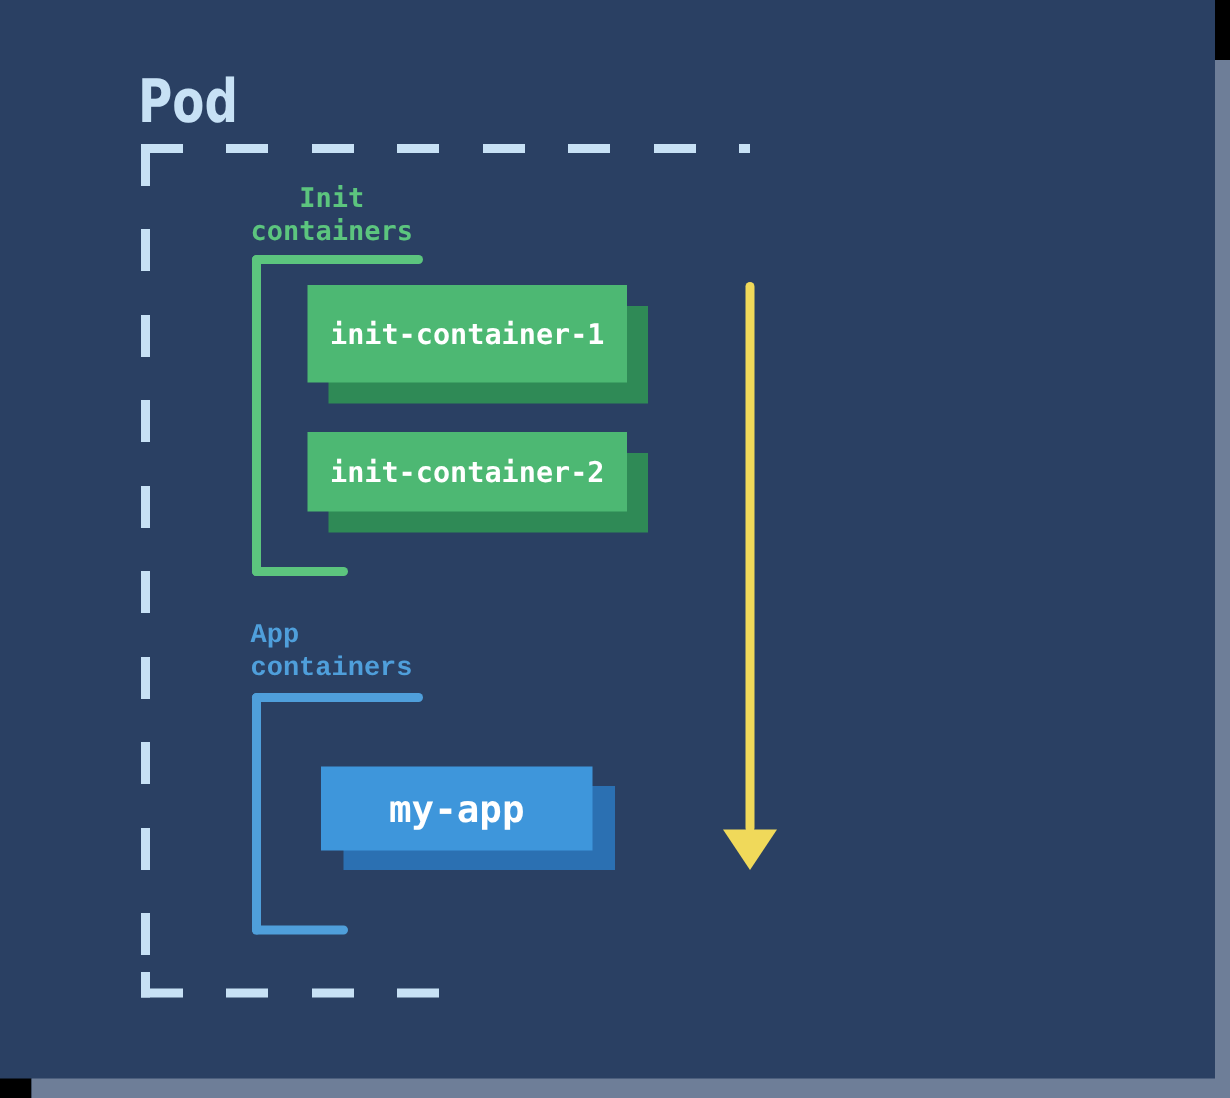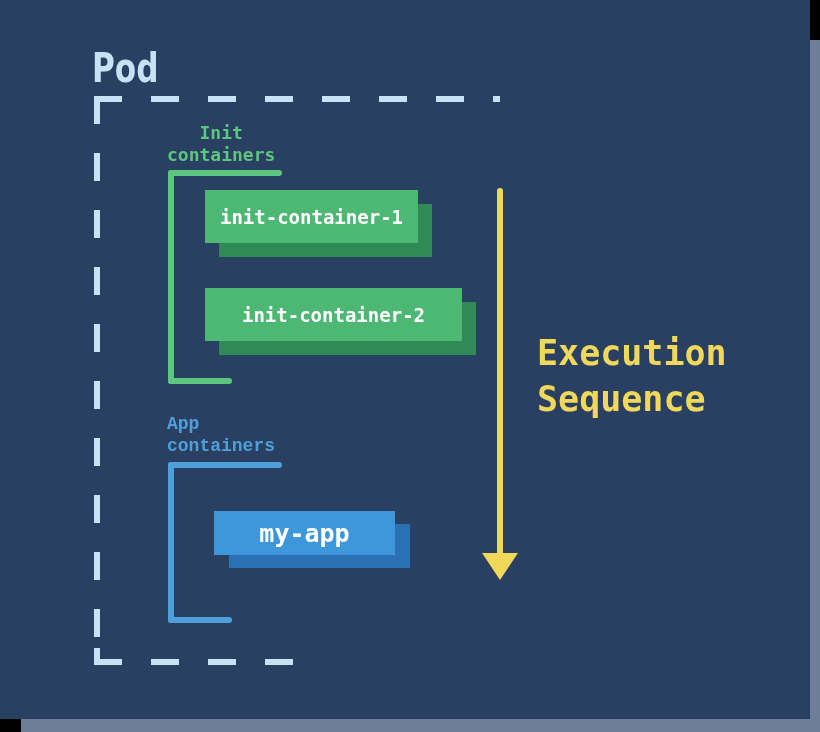--- a/index.html
+++ b/index.html
@@ -72,25 +72,25 @@
   .b-br-bot{left:168px; top:617px; width:64px; height:6px; background:var(--blue-label);}
 
   
   .cbox{position:absolute;}
   .cbox .shadow{position:absolute; left:14px; top:14px; right:-14px; bottom:-14px;}
   .cbox .face{
     position:absolute; inset:0;
     display:flex; align-items:center; justify-content:center;
     font-weight:bold; color:#fff;
   }
-  .init-box-1{left:205px; top:190px; width:213px; height:53px;}
-  .init-box-2{left:205px; top:288px; width:213px; height:53px;padding-left:44px;}
+  .init-box-1{left:205px; top:190px; width:213px; height:65px;}
+  .init-box-2{left:205px; top:288px; width:213px; height:53px;}
   .init-box-1 .shadow,.init-box-2 .shadow{background:var(--green-shadow);}
   .init-box-1 .face,.init-box-2 .face{background:var(--green); font-size:19px;}
-  .app-box{left:214px; top:511px; width:181px; height:44px;border-radius:12px;}
+  .app-box{left:214px; top:511px; width:181px; height:56px;border-radius:12px;}
   .app-box .shadow{background:var(--blue-shadow); left:15px; top:13px; right:-15px; bottom:-13px;}
   .app-box .face{background:var(--blue); font-size:25px;}
 
   
   .arrow-line{left:497px; top:188px; width:6px; height:367px; background:var(--yellow); border-radius:3px;}
   .arrow-head{
     left:482px; top:553px; width:0; height:0;
     border-left:18px solid transparent;
     border-right:18px solid transparent;
     border-top:27px solid var(--yellow);
@@ -139,16 +139,14 @@
   <div class="abs bracket-seg b-br-side"></div>
   <div class="abs bracket-seg b-br-bot"></div>
 
   <div class="cbox app-box">
     <div class="shadow"></div>
     <div class="face">my-app</div>
   </div>
 
   <div class="abs arrow-line"></div>
   <div class="abs arrow-head"></div>
-  <div class="abs execution-label">Execution
-Sequence</div>
 
 </div>
 
 </body></html>

